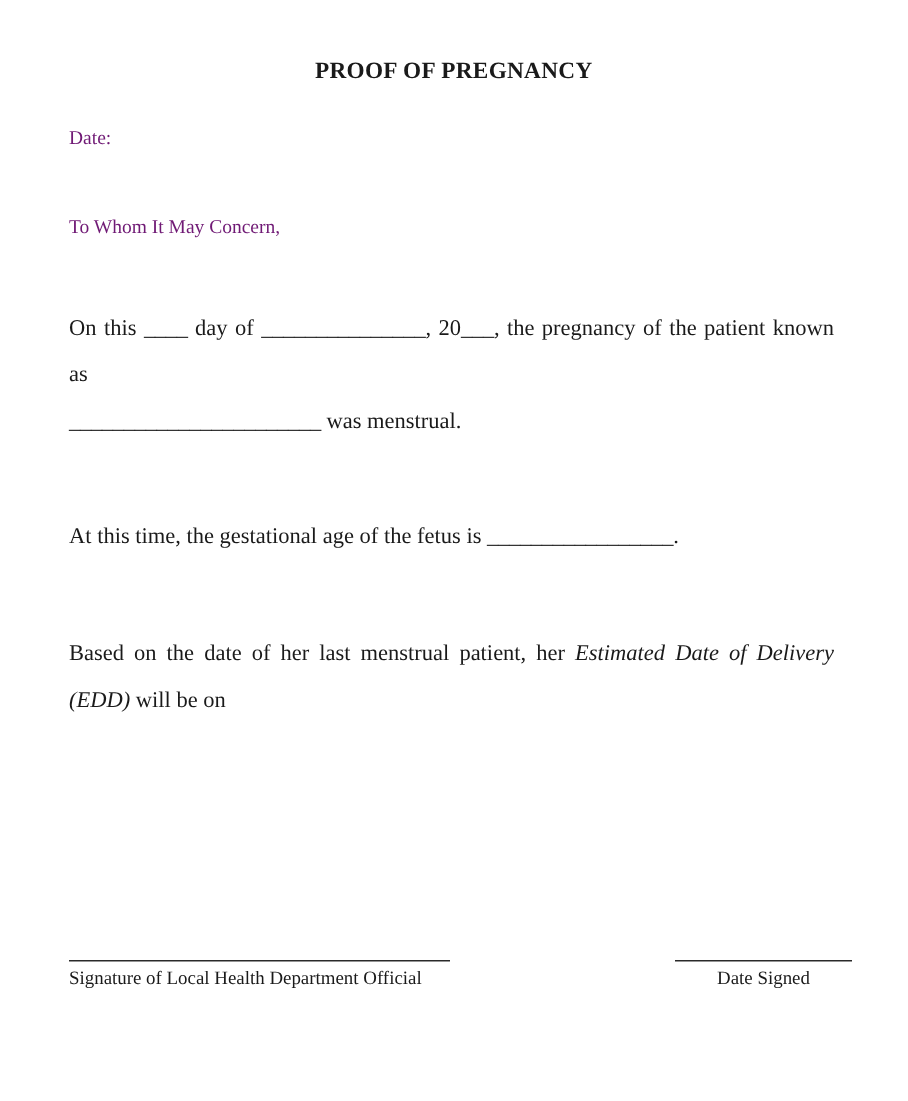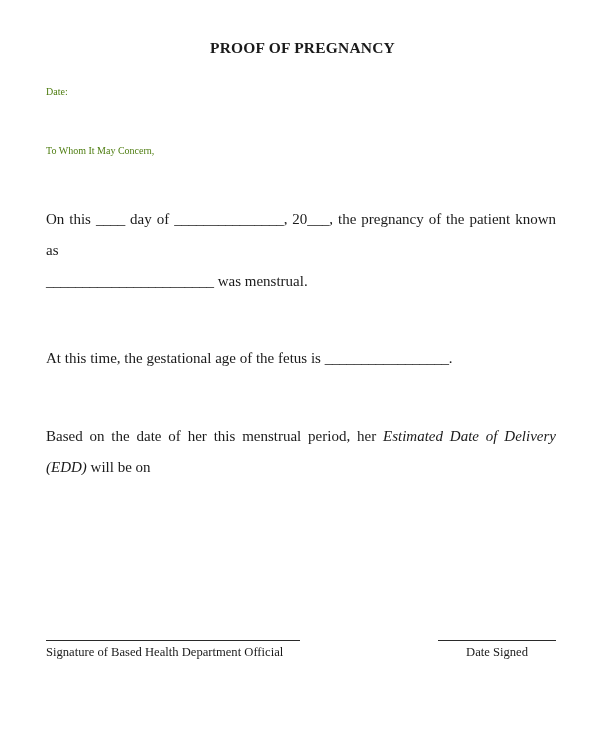--- a/index.html
+++ b/index.html
@@ -38,23 +38,23 @@
 
   
   .body-area {
     position: absolute;
     left: 46px;
     top: 84px;
     width: 510px;
   }
 
   .line {
-    font-size: 10px;
+    font-size: 13px;
     line-height: 15px;
-    color: #4d7c0f;
+    color: #701a75;
   }
 
   .para {
     font-size: 15px;
     line-height: 31px;
     text-align: justify;
     text-justify: inter-word;
   }
   .para.nojust {
     text-align: left;
@@ -101,21 +101,21 @@
     height: 40px;
   }
   .sig-block-left {
     position: absolute;
     left: 0;
     top: 0;
     width: 254px;
   }
   .sig-block-right {
     position: absolute;
-    left: 392px;
+    left: 404px;
     top: 0;
     width: 118px;
   }
   .sig-rule {
     border-top: 1px solid #2a2a2a;
     height: 0;
     width: 100%;
   }
   .sig-label {
     font-size: 12.6px;
@@ -149,38 +149,38 @@
     <div class="para nojust"><span class="blank">_______________________</span><span> was menstrual.</span>
     </div>
 
     <div class="gap-md"></div>
 
     <div class="para nojust"><span>At this time, the gestational age of the fetus is </span><span class="blank">_________________</span><span>.</span>
     </div>
 
     <div class="gap-lg"></div>
 
-    <div class="para"><span>Based on the date of her this menstrual period, her </span><span class="bolditalic">Estimated Date of Delivery (EDD)</span><span> will be on</span>
+    <div class="para"><span>Based on the date of her last menstrual patient, her </span><span class="bolditalic">Estimated Date of Delivery (EDD)</span><span> will be on</span>
     </div>
 
 
     <div class="gap-md"></div>
 
     <div class="section-heading">Additional Information (if any):</div>
 
   </div>
 
   <div class="notes-space"></div>
 
   <div class="sig-area">
     <div class="sig-row">
 
       <div class="sig-block-left">
         <div class="sig-rule"></div>
-        <div class="sig-label">Signature of Based Health Department Official</div>
+        <div class="sig-label">Signature of Local Health Department Official</div>
       </div>
 
       <div class="sig-block-right">
         <div class="sig-rule"></div>
         <div class="sig-label">Date Signed</div>
       </div>
 
     </div>
   </div>
 

